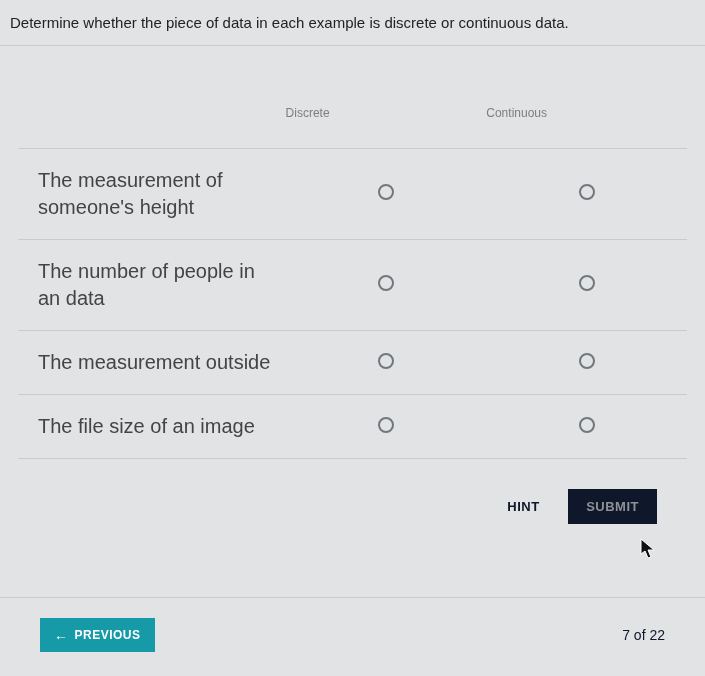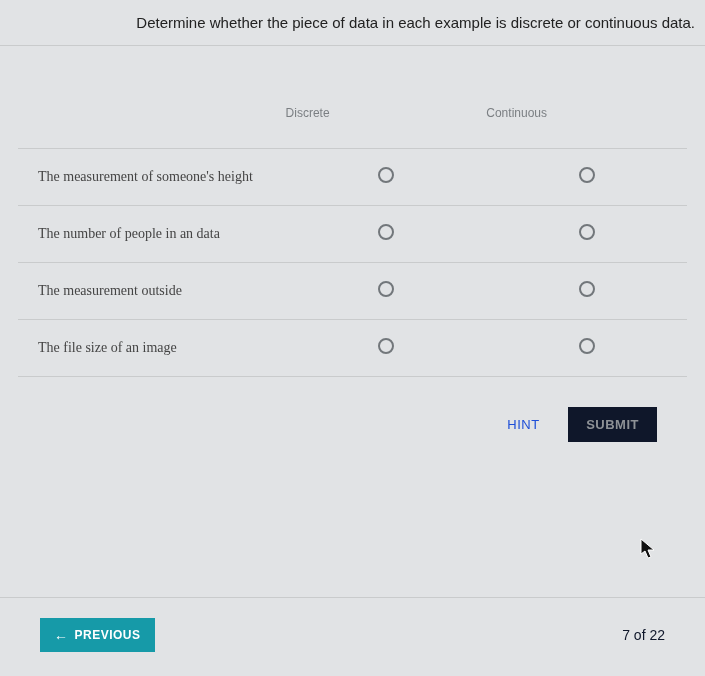--- a/index.html
+++ b/index.html
@@ -9,45 +9,43 @@
     width: 705px;
     height: 676px;
     overflow: hidden;
     position: relative;
   }
   .question {
     padding: 14px 10px;
     font-size: 15px;
     color: #222;
     border-bottom: 1px solid #c9cbcc;
-    text-align: right;
   }
   .content {
     padding: 60px 18px 20px 18px;
   }
   table {
     width: 100%;
     border-collapse: collapse;
   }
   th {
     font-weight: normal;
     font-size: 12px;
     color: #7b7f83;
     padding-bottom: 28px;
     text-align: left;
     width: 30%;
   }
   th.lbl-col { width: 40%; }
   td.lbl {
-    font-size: 14px;
+    font-size: 20px;
     color: #444;
     padding: 18px 6px 18px 20px;
     border-top: 1px solid #c9cbcc;
     line-height: 1.35;
-    font-family: Liberation Serif, serif;
   }
   td.opt {
     text-align: center;
     border-top: 1px solid #c9cbcc;
     padding: 18px 0;
   }
   tr.last td { border-bottom: 1px solid #c9cbcc; }
   .radio {
     display: inline-block;
     width: 16px;
@@ -57,22 +55,22 @@
     background: transparent;
     cursor: pointer;
   }
   .actions {
     text-align: right;
     padding: 30px 30px 0 0;
   }
   .hint-btn {
     display: inline-block;
     font-size: 13px;
-    font-weight: normal;
-    color: #1d4ed8;
+    font-weight: bold;
+    color: #0f172a;
     padding: 10px 16px;
     cursor: pointer;
     letter-spacing: 0.5px;
   }
   .submit-btn {
     display: inline-block;
     font-size: 13px;
     font-weight: bold;
     color: #8e9296;
     background: #0f172a;

